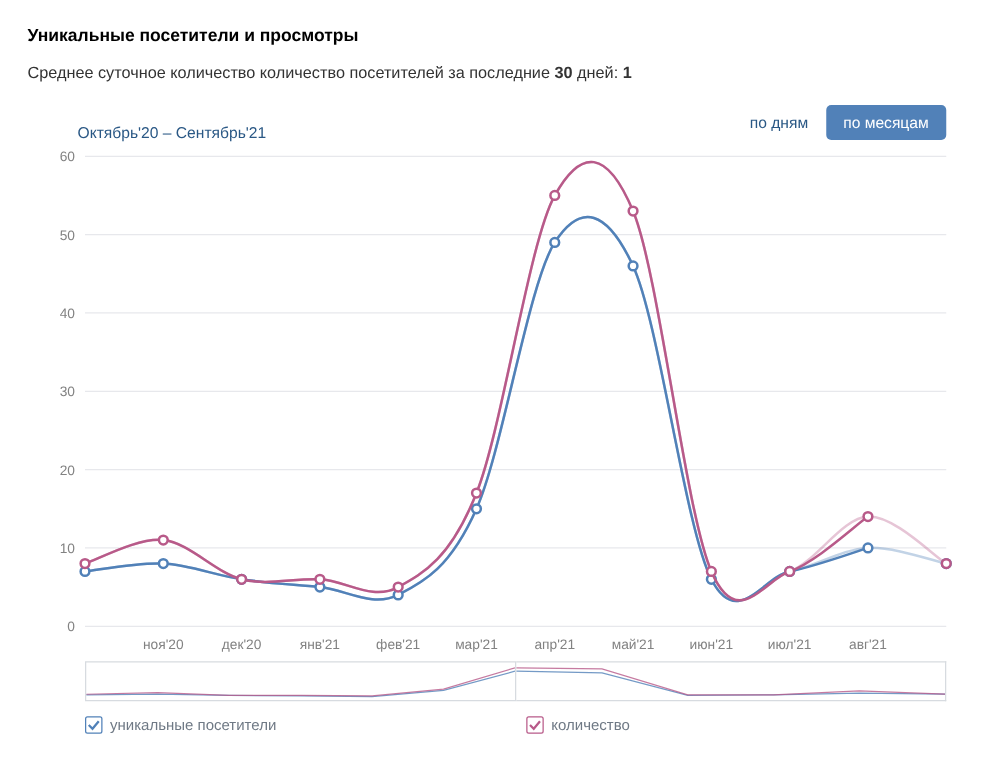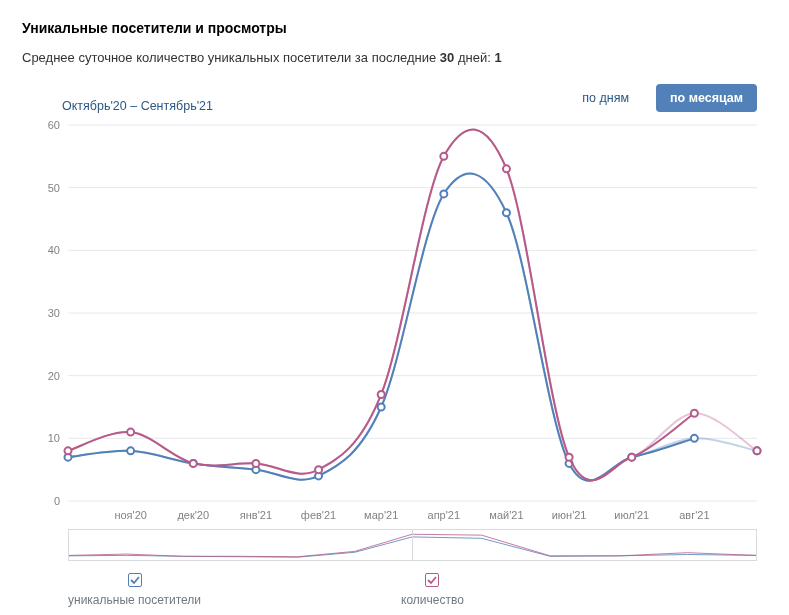--- a/index.html
+++ b/index.html
@@ -14,51 +14,51 @@
     --pink:#b85a89;
   }
   *{box-sizing:border-box;}
   body{margin:0;background:#fff;font-family:-apple-system,BlinkMacSystemFont,"Helvetica Neue",Arial,sans-serif;font-size:13px;color:var(--text);}
   .panel{width:789px;padding:20px 22px 10px 22px;}
   h2{margin:0 0 14px 0;font-size:14px;font-weight:700;color:#000;}
   .stat-line{margin:0 0 4px 0;font-size:13px;color:var(--text);}
   .stat-line b{font-weight:700;}
   .chart-head{display:flex;align-items:center;justify-content:space-between;margin-top:18px;padding:0 10px 0 40px;}
   .period{color:var(--link);font-size:12.5px;margin-top:16px;}
-  .toggle-group{display:flex;gap:13px;}
+  .toggle-group{display:flex;gap:0;}
   .toggle{padding:7px 14px;font-size:12.5px;color:var(--link);background:transparent;border:none;cursor:pointer;border-radius:4px;}
-  .toggle.active{background:var(--btn-bg);color:var(--btn-text);font-weight:700;}
+  .toggle.active{background:var(--btn-bg);color:var(--btn-text);font-weight:400;}
   .chart-wrap{position:relative;margin-top:4px;}
   svg{display:block;}
   .ylabel{font-size:11px;fill:#828282;text-anchor:end;}
   .xlabel{font-size:11px;fill:#828282;text-anchor:middle;}
   .gridline{stroke:var(--grid);stroke-width:1;}
   .series-blue{stroke:var(--blue);stroke-width:2;fill:none;}
   .series-pink{stroke:var(--pink);stroke-width:2;fill:none;}
   .pt{fill:#fff;stroke-width:2;}
   .pt.blue{stroke:var(--blue);}
   .pt.pink{stroke:var(--pink);}
   .mini-wrap{display:flex;padding:0 10px 0 46px;margin-top:2px;}
   .mini{flex:1;height:32px;border:1px solid var(--border);}
   .mini + .mini{border-left:none;}
   .legend{display:flex;gap:200px;padding:12px 10px 0 46px;}
-  .legend-item{display:flex;align-items:center;gap:6px;color:var(--muted);font-size:12px;cursor:pointer;flex-direction:column;}
+  .legend-item{display:flex;align-items:center;gap:6px;color:var(--muted);font-size:12px;cursor:pointer;}
   .check{width:14px;height:14px;border:1.5px solid;border-radius:2px;display:inline-flex;align-items:center;justify-content:center;}
   .check.blue{border-color:var(--blue);color:var(--blue);}
   .check.pink{border-color:var(--pink);color:var(--pink);}
   .check svg{width:10px;height:10px;display:block;}
 </style>
 </head>
 <body>
 
 <div class="panel">
   <h2>Уникальные посетители и просмотры</h2>
 
   <p class="stat-line">
-    <span>Среднее суточное количество уникальных посетители за последние </span><b>30</b><span> дней: </span><b>1</b>
+    <span>Среднее суточное количество количество посетителей за последние </span><b>30</b><span> дней: </span><b>1</b>
   </p>
 
   <div class="chart-head">
     <span class="period">Октябрь'20 – Сентябрь'21</span>
     <div class="toggle-group">
       <button class="toggle">по дням</button>
       <button class="toggle active">по месяцам</button>
     </div>
   </div>
 

